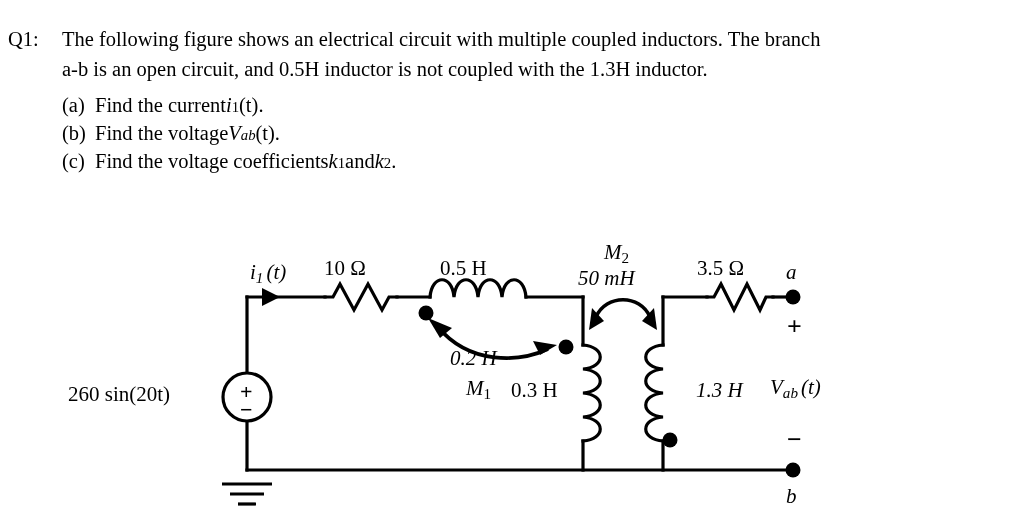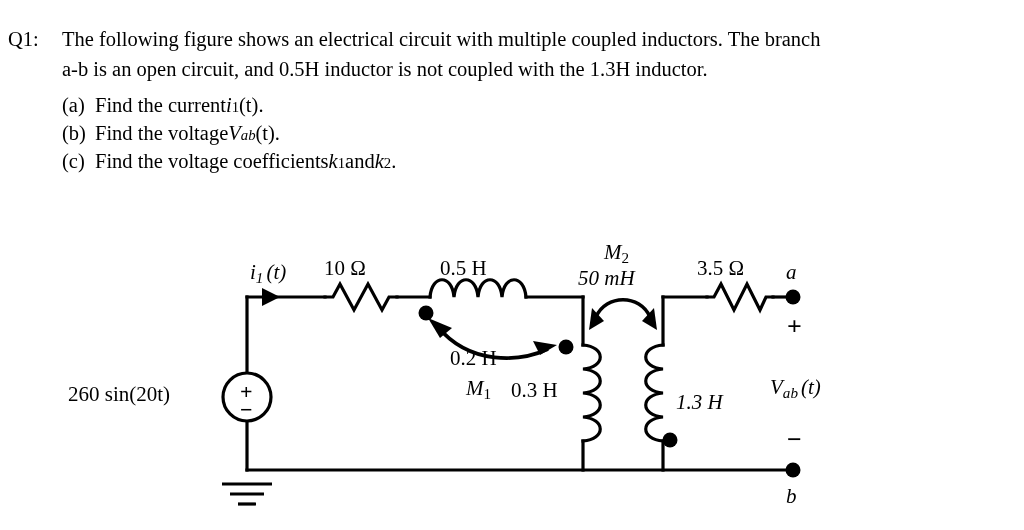--- a/index.html
+++ b/index.html
@@ -243,28 +243,28 @@
 
     <div class="lbl" style="left:604px; top:28px; font-size:21px;text-align:right;">
       <span class="mi">M</span><span class="subn">2</span>
     </div>
     <div class="lbl lbl-num" style="left:578px; top:54px;font-style:italic;">50 mH</div>
 
     <div class="lbl lbl-num" style="left:697px; top:44px;">3.5 Ω</div>
 
     <div class="lbl lbl-term" style="left:786px; top:48px;">a</div>
 
-    <div class="lbl lbl-num" style="left:450px; top:134px;">0.2 H</div>
+    <div class="lbl lbl-num" style="left:450px; top:134px;font-style:italic;">0.2 H</div>
     <div class="lbl" style="left:466px; top:164px; font-size:21px;">
       <span class="mi">M</span><span class="subn">1</span>
     </div>
 
     <div class="lbl lbl-num" style="left:511px; top:166px;">0.3 H</div>
 
-    <div class="lbl lbl-ital" style="left:676px; top:166px;margin-top:12px;">1.3 H</div>
+    <div class="lbl lbl-ital" style="left:696px; top:166px;">1.3 H</div>
 
     <div class="lbl lbl-sign" style="left:787px; top:100px;">+</div>
     <div class="lbl" style="left:770px; top:163px; font-size:21px;">
       <span class="mi">V</span><span class="sub">ab</span><span class="mi" style="margin-left:3px;">(t)</span>
     </div>
     <div class="lbl lbl-sign" style="left:787px; top:213px;">−</div>
 
     <div class="lbl lbl-term" style="left:786px; top:272px;">b</div>
 
   </div>

